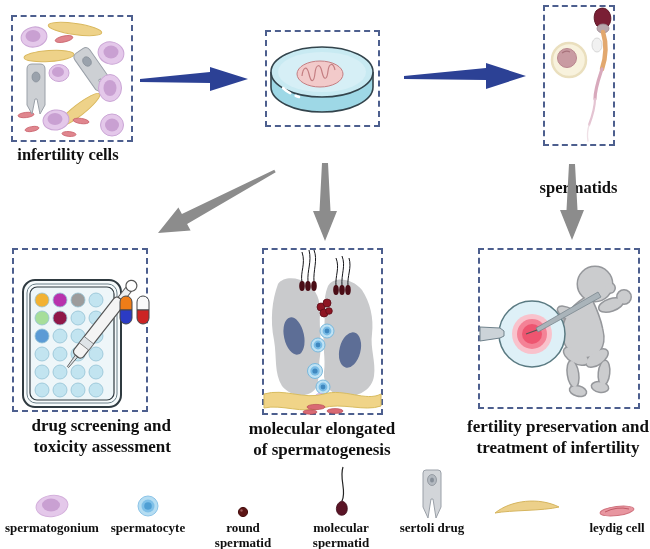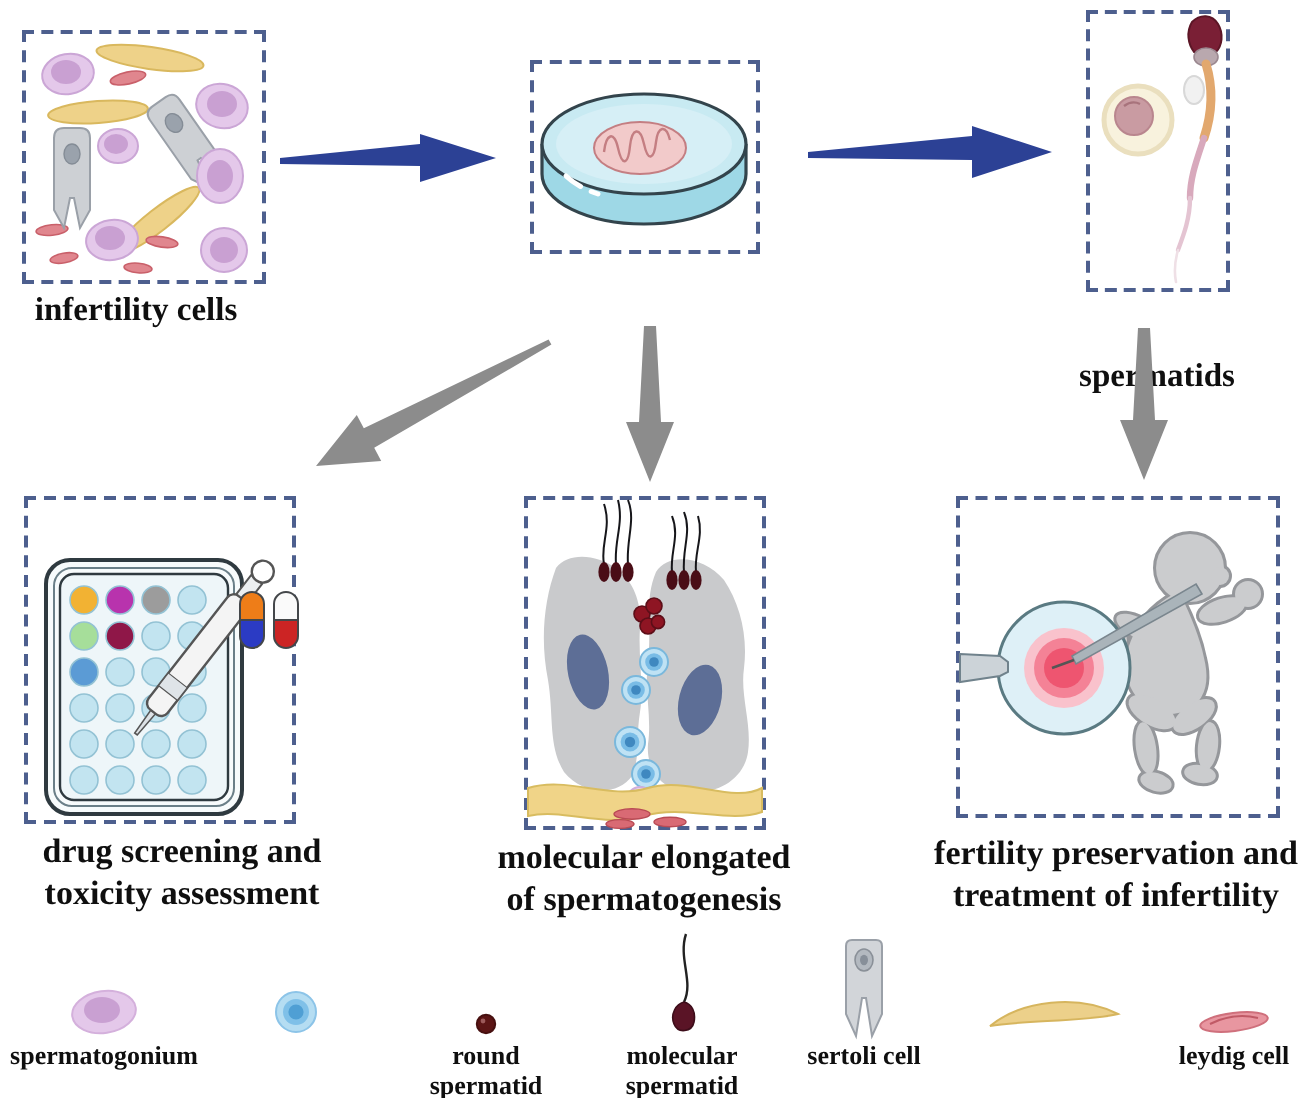--- a/index.html
+++ b/index.html
@@ -6,21 +6,21 @@
   #canvas{
     position:relative;width:650px;height:549px;background:#ffffff;overflow:hidden;
     font-family:"Liberation Serif", serif;font-weight:700;color:#0f0f0f;
   }
   .abs{position:absolute;}
   .box{position:absolute;border:2px dashed #4d5f8e;box-sizing:border-box;}
   .box svg{position:absolute;left:0;top:0;overflow:visible;}
   .lbl{position:absolute;white-space:pre-line;text-align:center;font-size:16.5px;line-height:1.18;}
   .lbl.small{font-size:13px;line-height:1.12;}
   .lbl.big{font-size:17px;line-height:1.22;}
-  .lbl.left{text-align:center;}
+  .lbl.left{text-align:right;}
   .legend-item{position:absolute;width:110px;top:465px;text-align:center;}
   .legend-icon{height:56px;display:flex;align-items:flex-end;justify-content:center;}
 </style>
 </head>
 <body>
 
 <div id="canvas">
 
   <div class="box" style="left:11px;top:15px;width:122px;height:127px;">
     <svg width="118" height="123" viewBox="0 0 118 123">
@@ -255,20 +255,21 @@
   </div>
 
   <div class="legend-item" style="left:93px;">
     <div class="legend-icon">
         <svg width="30" height="30" viewBox="0 0 30 30">
       <circle cx="15" cy="15" r="10" fill="#b5ddf2" stroke="#8cc4e8" stroke-width="1"></circle>
       <circle cx="15" cy="15" r="6.5" fill="#7fc0e8"></circle>
       <circle cx="15" cy="15" r="3.8" fill="#4f9fd4"></circle>
     </svg>
       </div>
+    <div class="lbl small" style="position:static;">spermatocyte</div>
   </div>
 
   <div class="legend-item" style="left:188px;">
     <div class="legend-icon">
         <svg width="16" height="18" viewBox="0 0 16 18">
       <circle cx="8" cy="9" r="4.6" fill="#5c1515" stroke="#471010" stroke-width="1"></circle>
       <circle cx="6.5" cy="7.5" r="1.2" fill="#9c5a5a"></circle>
     </svg>
       </div>
     <div class="lbl small" style="position:static;">round
@@ -287,21 +288,21 @@
   </div>
 
   <div class="legend-item" style="left:377px;">
     <div class="legend-icon">
         <svg width="30" height="52" viewBox="0 0 30 52">
       <path d="M6,4 Q6,1 9,1 L21,1 Q24,1 24,4 L24,38 L19,49 L16,30 L14,30 L11,49 L6,38 Z" fill="#d2d5d9" stroke="#9aa0a8" stroke-width="1"></path>
       <ellipse cx="15" cy="11" rx="4.5" ry="5.5" fill="#b3b9c0" stroke="#8a9098" stroke-width="0.8"></ellipse>
       <ellipse cx="15" cy="11" rx="2" ry="2.6" fill="#878f99"></ellipse>
     </svg>
       </div>
-    <div class="lbl small" style="position:static;">sertoli cell</div>
+    <div class="lbl small" style="position:static;">sertoli drug</div>
   </div>
 
   <div class="legend-item" style="left:472px;">
     <div class="legend-icon">
         <svg width="72" height="28" viewBox="0 0 72 28">
       <path d="M4,20 C20,7 48,4 68,14 C52,18 20,17 4,20 Z" fill="#ecd08a" stroke="#d6b55e" stroke-width="1"></path>
     </svg>
       </div>
   </div>
 

